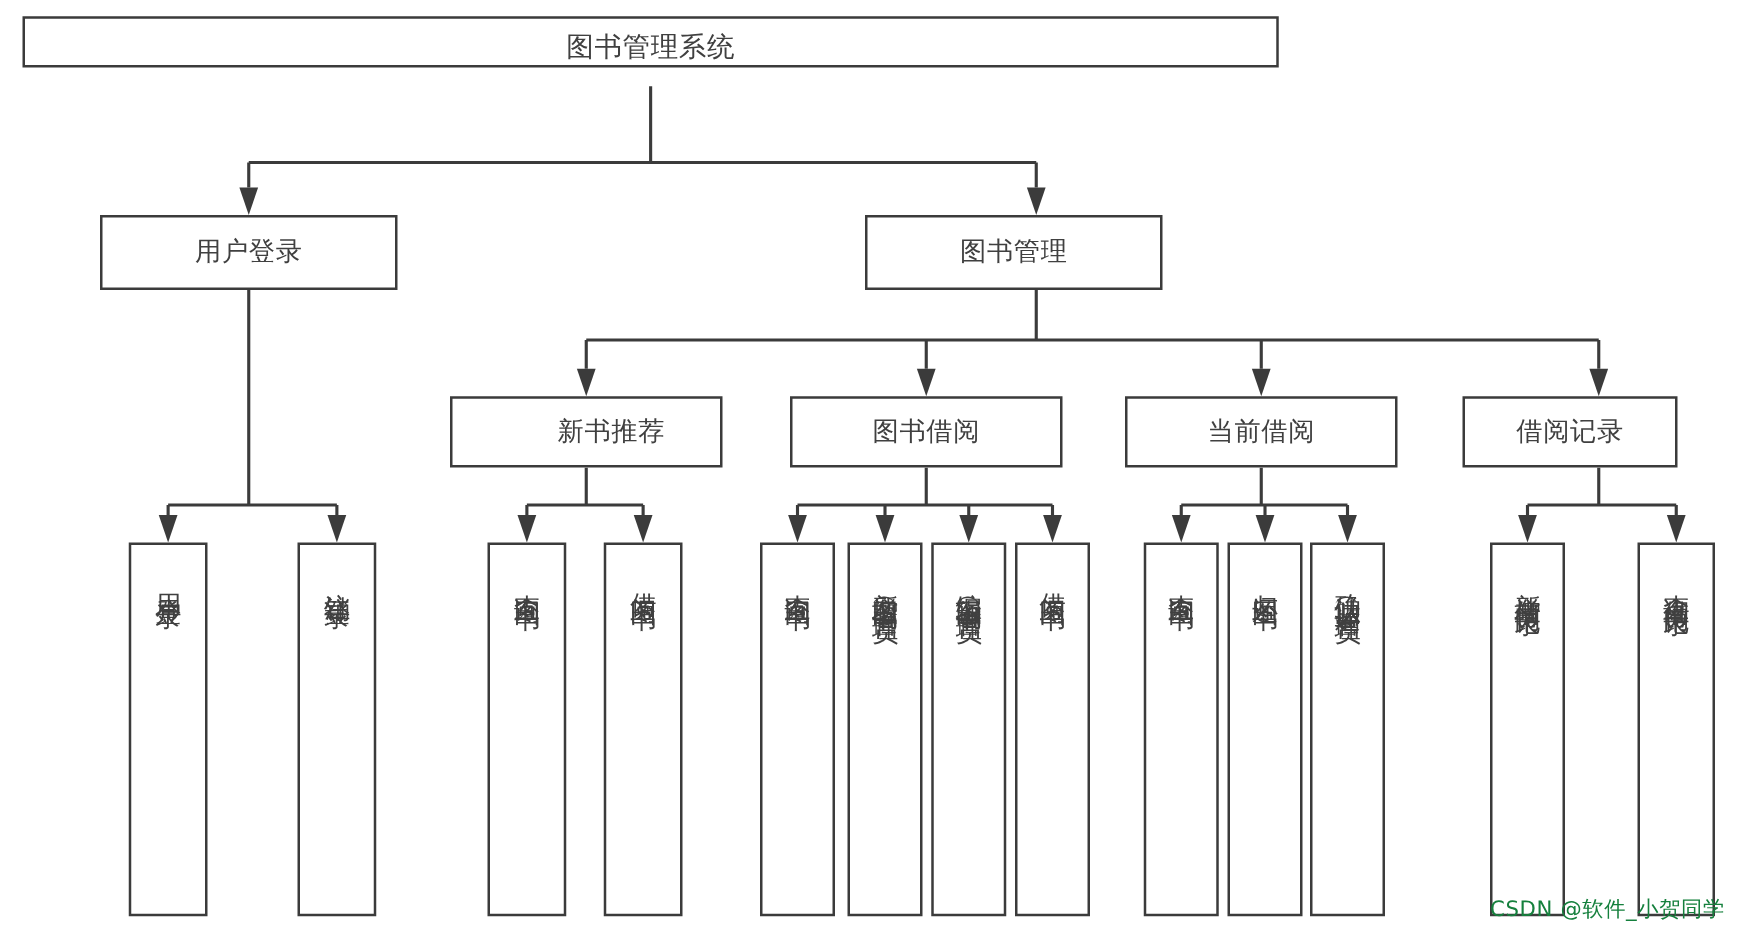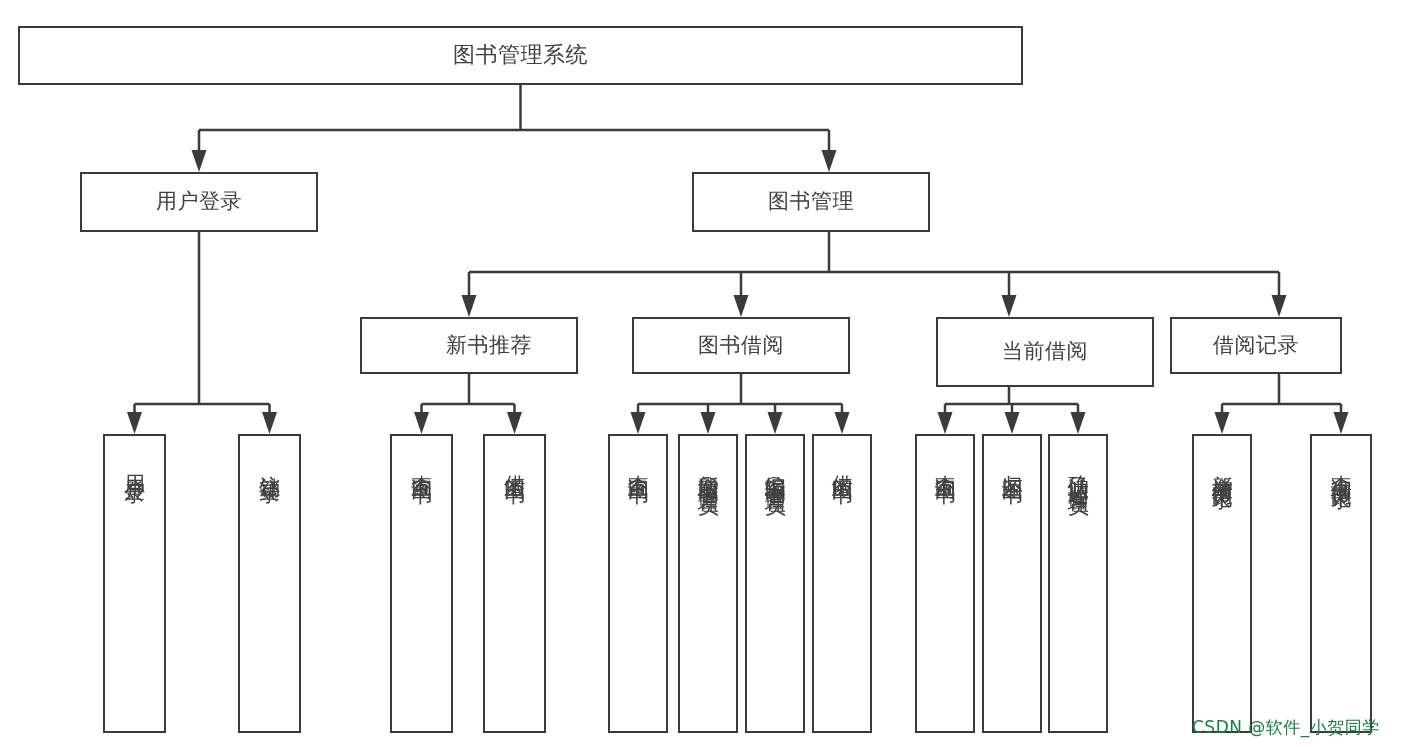--- a/index.html
+++ b/index.html
@@ -118,36 +118,36 @@
       <path d="M 1078 404 L 1078 412" stroke="#3b3b3b" stroke-width="2.5" fill="none"></path>
       <polygon points="1070.5,412 1085.5,412 1078,434" fill="#3b3b3b"></polygon>
       <path d="M 1279 374 L 1279 404" stroke="#3b3b3b" stroke-width="2.5" fill="none"></path>
       <path d="M 1222 404 L 1341 404" stroke="#3b3b3b" stroke-width="2.5" fill="none"></path>
       <path d="M 1222 404 L 1222 412" stroke="#3b3b3b" stroke-width="2.5" fill="none"></path>
       <polygon points="1214.5,412 1229.5,412 1222,434" fill="#3b3b3b"></polygon>
       <path d="M 1341 404 L 1341 412" stroke="#3b3b3b" stroke-width="2.5" fill="none"></path>
       <polygon points="1333.5,412 1348.5,412 1341,434" fill="#3b3b3b"></polygon>
     </svg>
   <div id="nodes-layer">
-      <div class="node node-h node-root" style="left: 18px; top: 26px; width: 1005px; height: 59px;">
+      <div class="node node-h node-root" style="left: 18px; top: 13px; width: 1005px; height: 41px; align-items: flex-end;">
         <span>图书管理系统</span>
       </div>
       <div class="node node-h" style="left: 80px; top: 172px; width: 238px; height: 60px;">
         <span>用户登录</span>
       </div>
       <div class="node node-h" style="left: 692px; top: 172px; width: 238px; height: 60px;">
         <span>图书管理</span>
       </div>
       <div class="node node-h" style="left: 360px; top: 317px; width: 218px; height: 57px; padding-left: 40px;">
         <span>新书推荐</span>
       </div>
       <div class="node node-h" style="left: 632px; top: 317px; width: 218px; height: 57px; justify-content: center;">
         <span>图书借阅</span>
       </div>
-      <div class="node node-h" style="left: 900px; top: 317px; width: 218px; height: 70px; margin-left: 36px;">
+      <div class="node node-h" style="left: 900px; top: 317px; width: 218px; height: 57px;">
         <span>当前借阅</span>
       </div>
       <div class="node node-h" style="left: 1170px; top: 317px; width: 172px; height: 57px;">
         <span>借阅记录</span>
       </div>
       <div class="node node-v" style="left: 103px; top: 434px; width: 63px; height: 299px;">
         <span class="vlabel">用户登录</span>
       </div>
       <div class="node node-v" style="left: 238px; top: 434px; width: 63px; height: 299px;">
         <span class="vlabel">注销登录</span>

